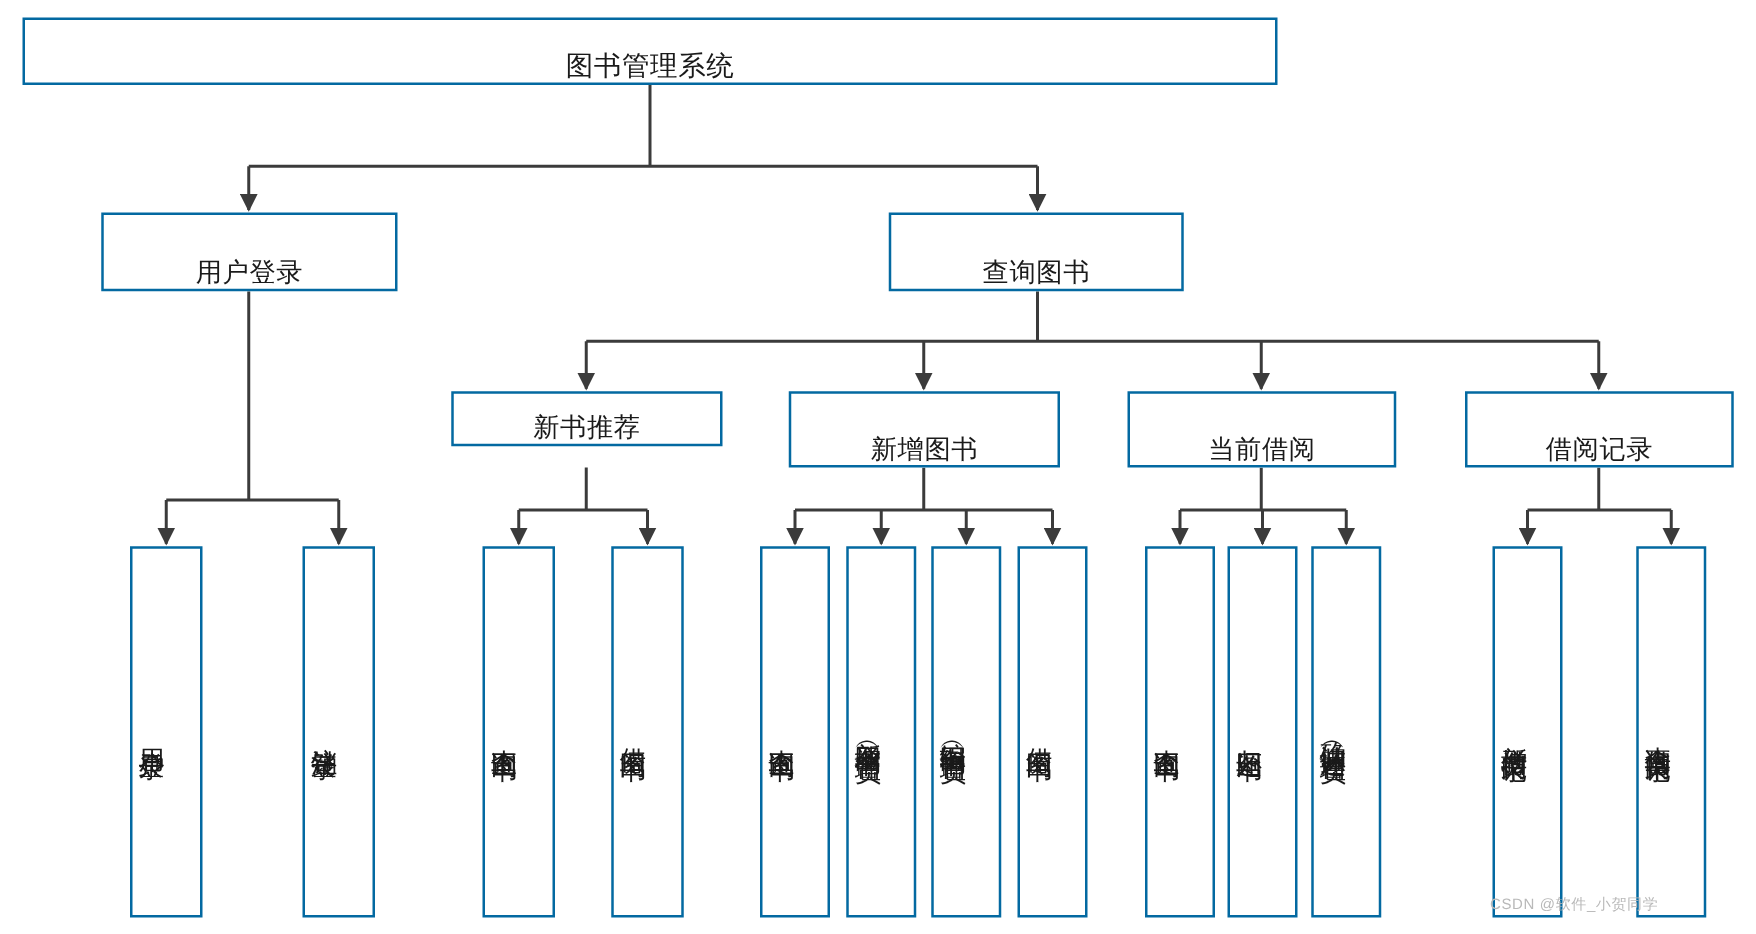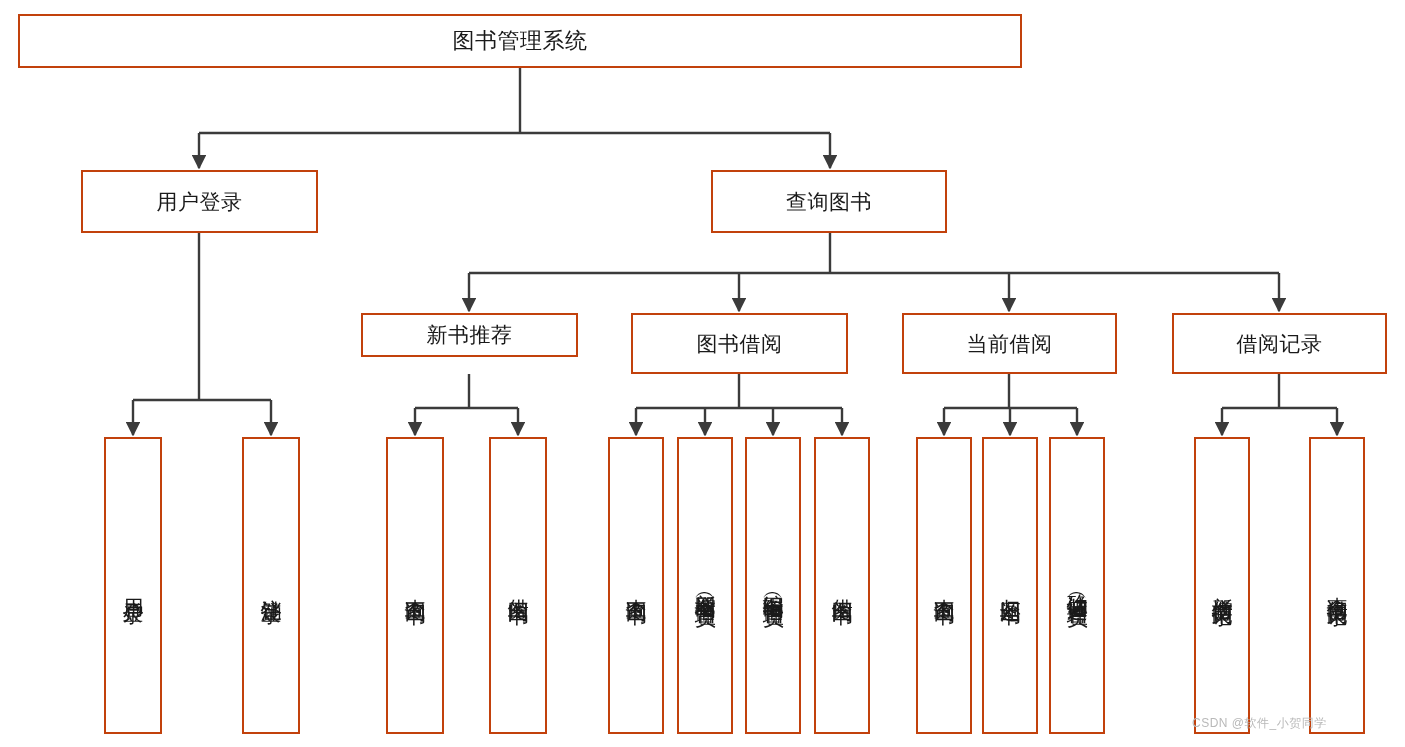--- a/index.html
+++ b/index.html
@@ -22,24 +22,24 @@
     position: absolute;
     left: 0;
     top: 0;
     width: 1405px;
     height: 747px;
     pointer-events: none;
   }
   .node {
     position: absolute;
     box-sizing: border-box;
-    border: 2px solid #c2410c;
+    border: 2px solid #0369a1;
     background: #ffffff;
     display: flex;
-    align-items: center;
+    align-items: flex-end;
     justify-content: center;
     color: #1a1a1a;
     text-align: center;
   }
   .node-h {
     font-size: 21px;
     letter-spacing: 0.5px;
     line-height: 1.2;
   }
   .node-root {
@@ -131,21 +131,21 @@
     <span>用户登录</span>
   </div>
   <div class="node node-h" style="left:711px; top:170px; width:236px; height:63px;">
     <span>查询图书</span>
   </div>
 
   <div class="node node-h" style="left:361px; top:313px; width:217px; height:44px;">
     <span>新书推荐</span>
   </div>
   <div class="node node-h" style="left:631px; top:313px; width:217px; height:61px;">
-    <span>图书借阅</span>
+    <span>新增图书</span>
   </div>
   <div class="node node-h" style="left:902px; top:313px; width:215px; height:61px;">
     <span>当前借阅</span>
   </div>
   <div class="node node-h" style="left:1172px; top:313px; width:215px; height:61px;">
     <span>借阅记录</span>
   </div>
 
   <div class="node node-v" style="left:104px; top:437px; width:58px; height:297px;">
     <span class="vlabel">用户登录</span>

